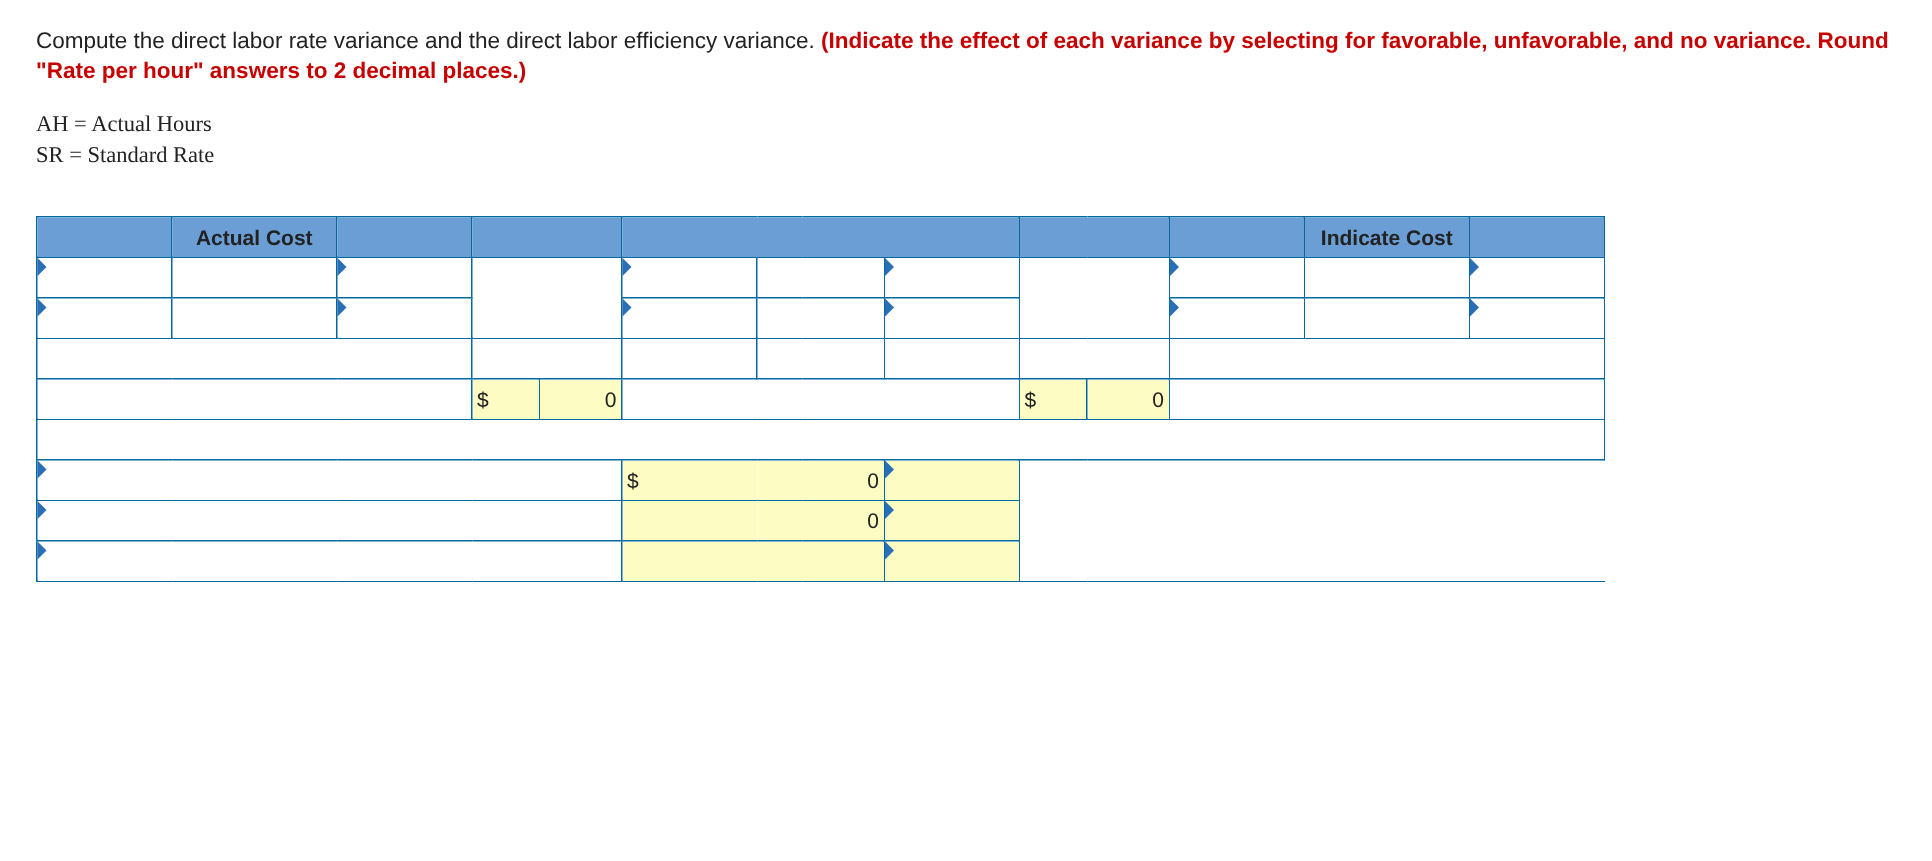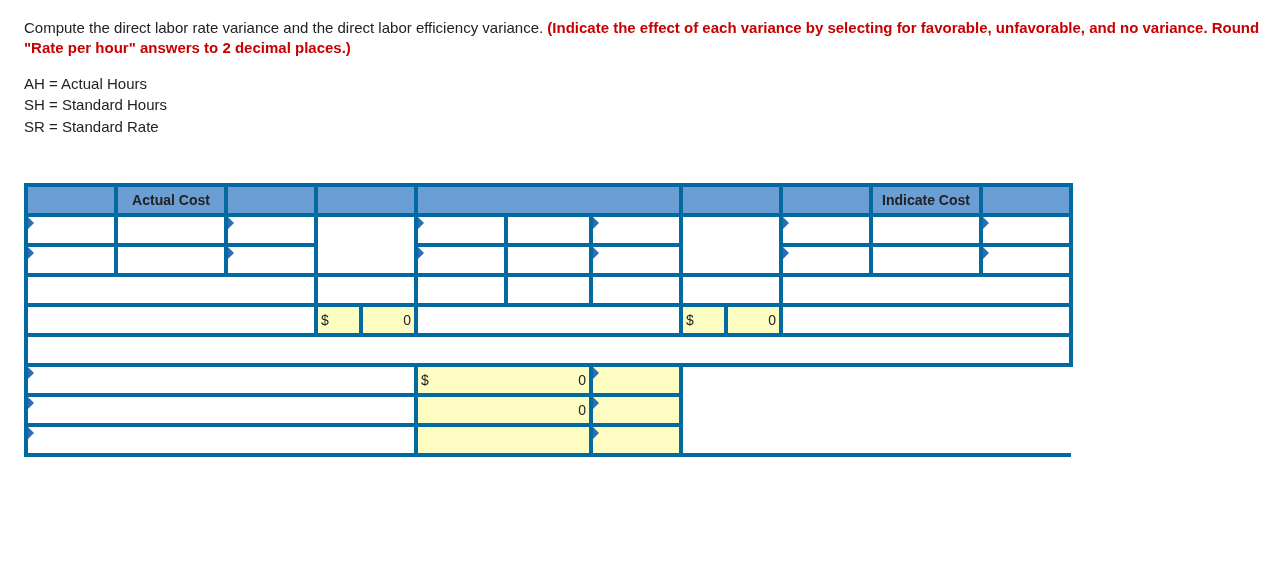--- a/index.html
+++ b/index.html
@@ -6,28 +6,28 @@
     font-family: Arial, Helvetica, sans-serif;
     font-size: 15px;
     color: #222;
     margin: 0;
     padding: 18px 24px;
     width: 1288px;
     box-sizing: border-box;
   }
   .question-text { margin-bottom: 14px; line-height: 1.35; }
   .bold-red { color: #c80000; font-weight: bold; }
-  .legend { margin-bottom: 45px; line-height: 1.45; }
+  .legend { margin-bottom: 28px; line-height: 1.45; font-family: Liberation Serif, serif; }
 
   .sheet {
     border-collapse: collapse;
     table-layout: fixed;
   }
   .sheet td {
-    border: 4px solid #0369a1;
+    border: 1px solid #0369a1;
     height: 26px;
     background: #fff;
     font-size: 14px;
     padding: 0 3px;
     vertical-align: middle;
     position: relative;
   }
   .hdr {
     background: #6a9ed4 !important;
     font-weight: bold;
@@ -53,21 +53,20 @@
 </style>
 </head>
 <body>
 
 <div class="question-text">
   <span>Compute the direct labor rate variance and the direct labor efficiency variance. </span><span class="bold-red">(Indicate the effect of each variance by selecting for favorable, unfavorable, and no variance. Round "Rate per hour" answers to 2 decimal places.)</span>
 </div>
 
 <div class="legend">
   <div>AH = Actual Hours</div>
-  <div>SH = Standard Hours</div>
   <div>SR = Standard Rate</div>
 </div>
 
 <table class="sheet">
 <colgroup>
   <col style="width:90px">
       <col style="width:110px">
       <col style="width:90px">
   <col style="width:45px">
       <col style="width:55px">

